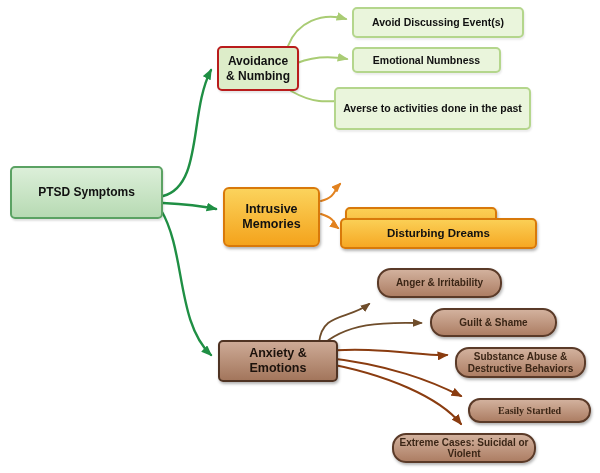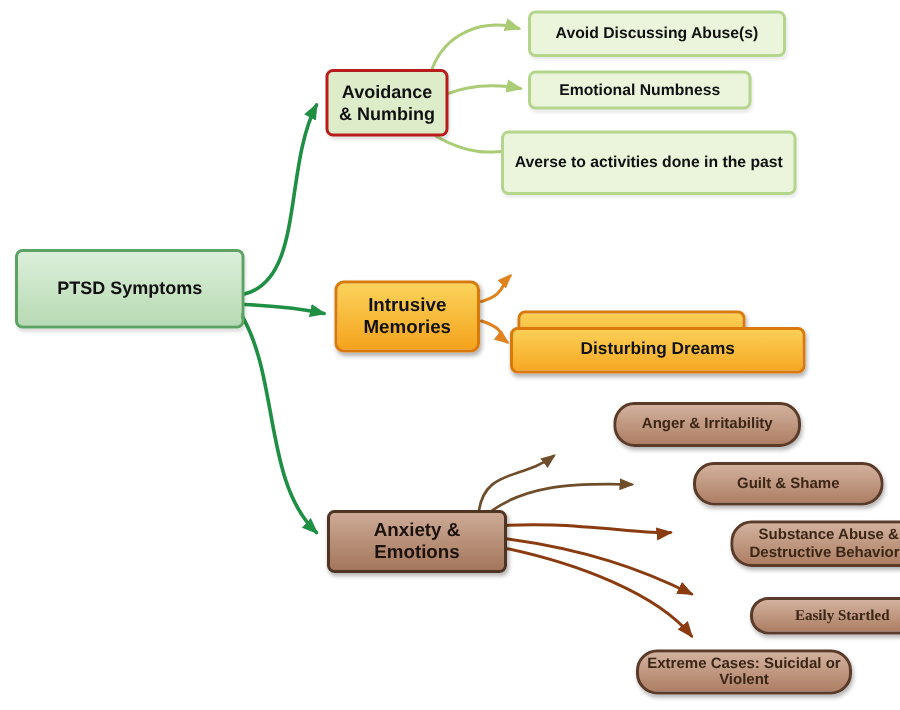--- a/index.html
+++ b/index.html
@@ -25,42 +25,42 @@
     font-size:12px;box-shadow:1px 2px 2px rgba(0,0,0,0.10);
   }
   .gchild{
     background:#eaf5dc;border:2px solid #b4d68c;border-radius:5px;
     font-size:10.5px;box-shadow:1px 2px 2px rgba(0,0,0,0.08);
   }
   .g1{left:352px;top:7px;width:172px;height:31px;}
   .g2{left:352px;top:47px;width:149px;height:26px;}
   .g3{left:334px;top:87px;width:197px;height:43px;}
   .branch-intrusive{
-    left:223px;top:187px;width:97px;height:48px;
+    left:223px;top:187px;width:97px;height:60px;
     background:linear-gradient(#fbd35c,#f4a31c);
     border:2px solid #d8790a;border-radius:6px;font-size:12.5px;
     box-shadow:1px 2px 3px rgba(0,0,0,0.30);
   }
   .ochild{
     background:linear-gradient(#fbcf55,#f6a824);
     border:2px solid #d8790a;border-radius:5px;font-size:11.5px;
     box-shadow:1px 2px 3px rgba(0,0,0,0.30);
   }
   .o1{left:345px;top:164px;width:152px;height:36px;margin-top:43px;}
   .o2{left:340px;top:218px;width:197px;height:31px;}
   .branch-anxiety{
     left:218px;top:340px;width:120px;height:42px;
     background:linear-gradient(#cdaa96,#a3765c);
     border:2px solid #4f3323;border-radius:5px;font-size:12.5px;color:#1c120c;
     box-shadow:1px 2px 3px rgba(0,0,0,0.30);
   }
   .bchild{
     background:linear-gradient(#d2b19d,#ad7e64);
     border:2px solid #5a3a28;border-radius:14px;font-size:10px;color:#3b2616;
-    box-shadow:1px 2px 3px rgba(0,0,0,0.30);line-height:1.15;margin-left:32px;
+    box-shadow:1px 2px 3px rgba(0,0,0,0.30);line-height:1.15;
   }
   .b1{left:377px;top:268px;width:125px;height:30px;}
   .b2{left:430px;top:308px;width:127px;height:29px;}
   .b3{left:455px;top:347px;width:131px;height:31px;}
   .b4{left:468px;top:398px;width:123px;height:25px;border-radius:12px;font-family:Liberation Serif, serif;}
   .b5{left:392px;top:433px;width:144px;height:30px;}
 </style>
 </head>
 <body>
 
@@ -99,21 +99,21 @@
     <path d="M 319 348 C 345 322, 385 322, 421 323" stroke="#6f4d2b" stroke-width="1.8" marker-end="url(#mk-br)"></path>
     <path d="M 319 352 C 370 345, 428 357, 447 355" stroke="#8a3c10" stroke-width="2" marker-end="url(#mk-ru)"></path>
     <path d="M 319 357 C 390 364, 433 382, 461 396" stroke="#8a3c10" stroke-width="2" marker-end="url(#mk-ru)"></path>
     <path d="M 319 362 C 388 374, 440 398, 461 424" stroke="#8a3c10" stroke-width="2" marker-end="url(#mk-ru)"></path>
   </g>
 </svg>
 
 <div class="node root-node">PTSD Symptoms</div>
 
 <div class="node branch-avoidance">Avoidance &amp; Numbing</div>
-<div class="node gchild g1">Avoid Discussing Abuse(s)</div>
+<div class="node gchild g1">Avoid Discussing Event(s)</div>
 <div class="node gchild g2">Emotional Numbness</div>
 <div class="node gchild g3">Averse to activities done in the past</div>
 
 <div class="node branch-intrusive">Intrusive Memories</div>
 <div class="node ochild o1">Flashbacks</div>
 <div class="node ochild o2">Disturbing Dreams</div>
 
 <div class="node branch-anxiety">Anxiety &amp; Emotions</div>
 <div class="node bchild b1">Anger &amp; Irritability</div>
 <div class="node bchild b2">Guilt &amp; Shame</div>

